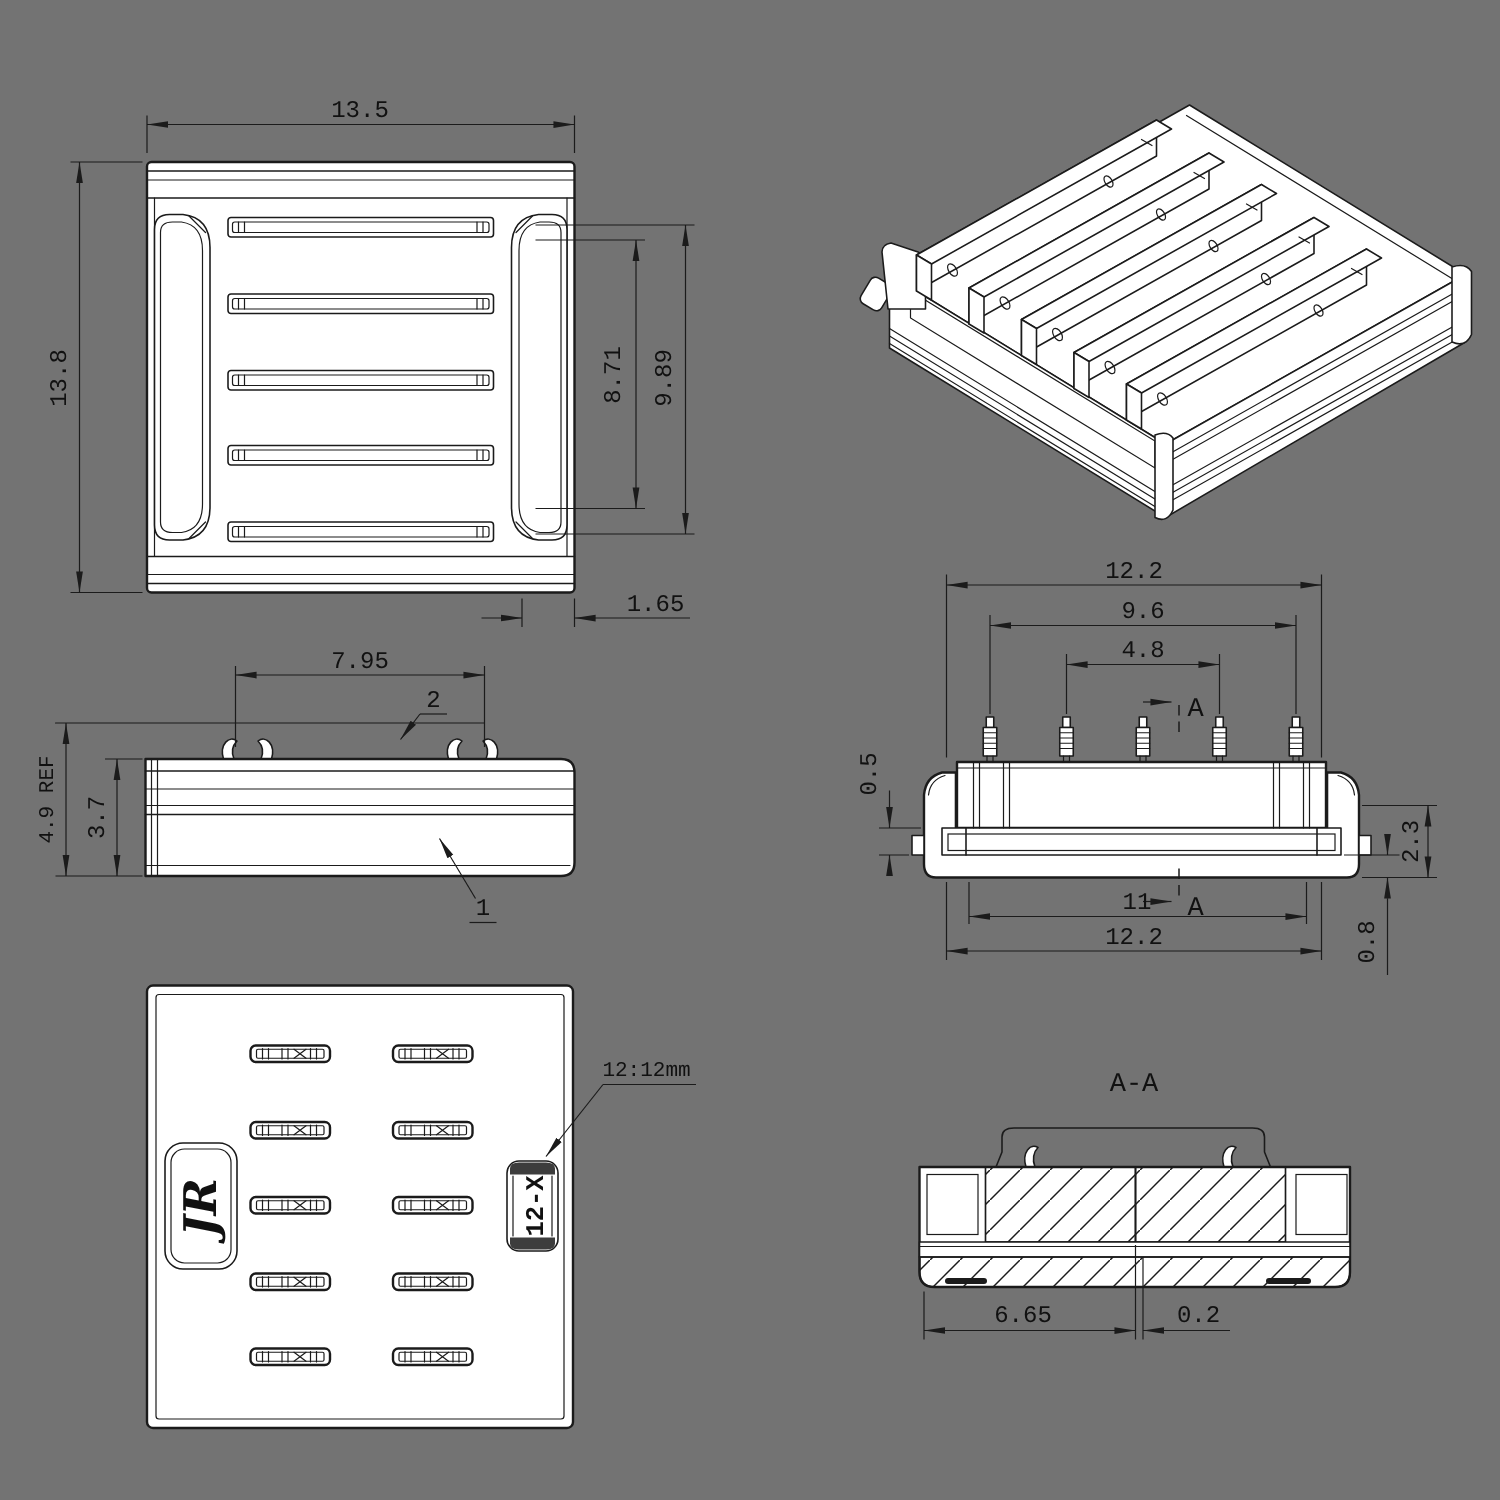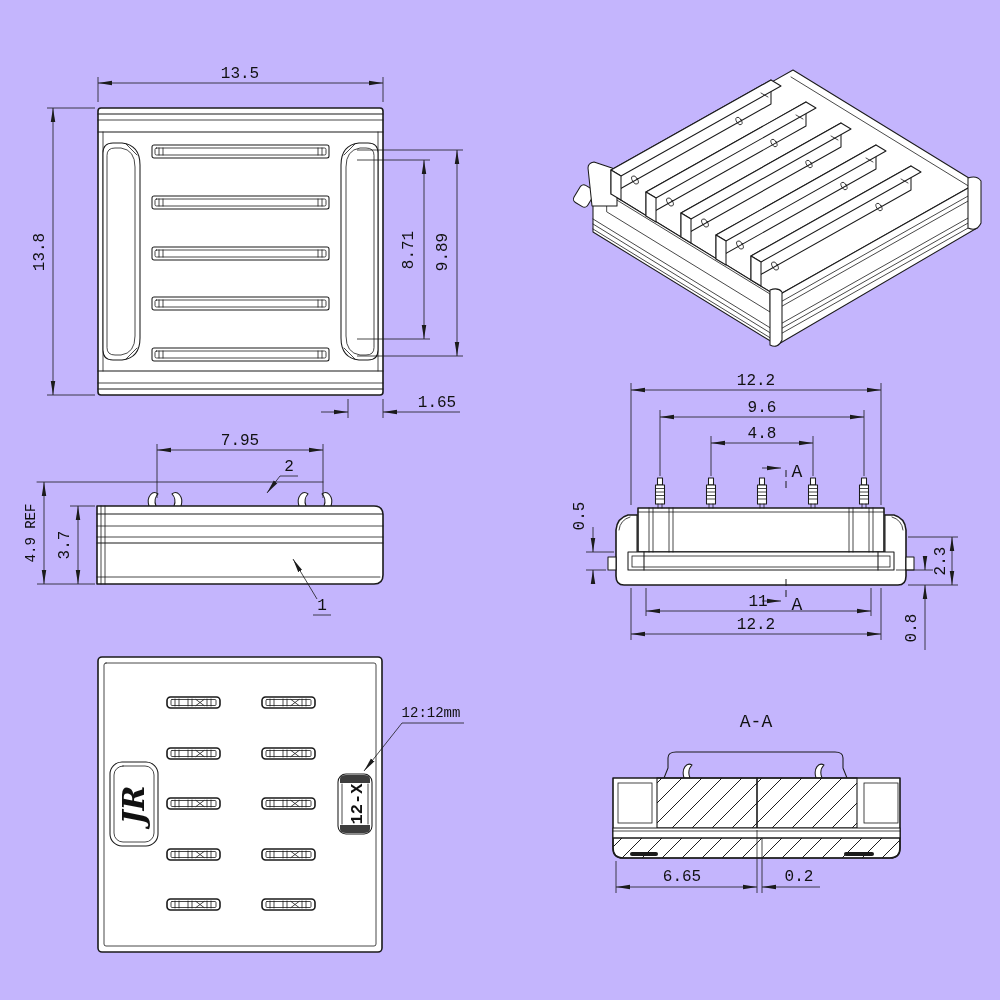--- a/index.html
+++ b/index.html
@@ -1,16 +1,16 @@
 <!DOCTYPE html>
 <html><head>
 <meta charset="utf-8">
 <style>
   html,body{margin:0;padding:0;background:#ffffff;}
-  .stage{width:1000px;height:1000px;background:#c4b5fd;position:relative;overflow:hidden;}
+  .stage{width:1000px;height:1000px;background:#737373;position:relative;overflow:hidden;}
   svg{display:block;}
   .of{fill:#ffffff;stroke:#1b1b1b;stroke-width:1.6;stroke-linejoin:round;stroke-linecap:round;}
   .m {fill:none;stroke:#1b1b1b;stroke-width:1.05;stroke-linejoin:round;stroke-linecap:round;}
   .mf{fill:#ffffff;stroke:#1b1b1b;stroke-width:1.05;stroke-linejoin:round;stroke-linecap:round;}
   .d {fill:none;stroke:#1b1b1b;stroke-width:0.8;stroke-linecap:round;}
   .dim{fill:none;stroke:#1b1b1b;stroke-width:0.8;}
   .dash{fill:none;stroke:#1b1b1b;stroke-width:1;stroke-dasharray:7 4;}
   .hat{fill:url(#hatch);stroke:#1b1b1b;stroke-width:1.1;}
   .ink{fill:#1b1b1b;stroke:none;}
   

